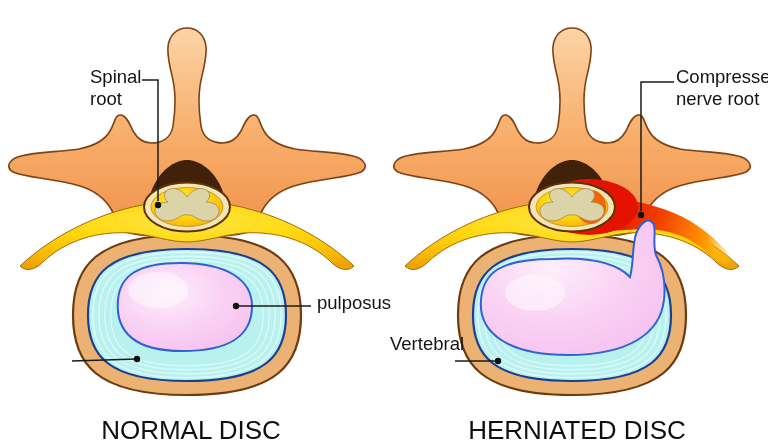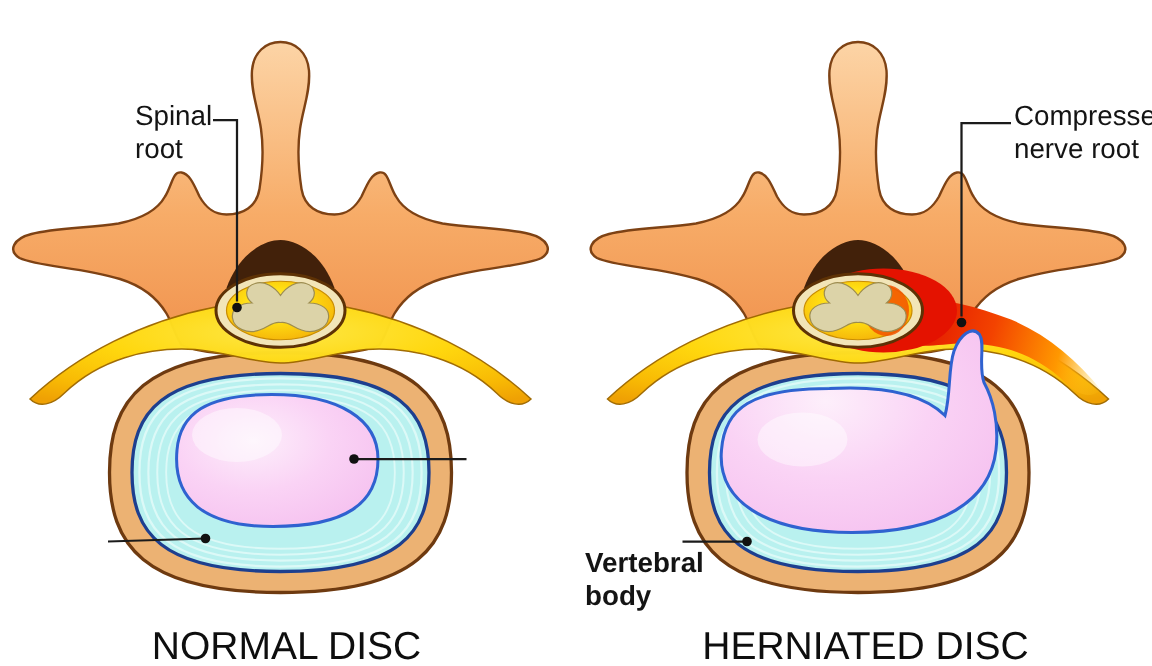--- a/index.html
+++ b/index.html
@@ -13,21 +13,21 @@
        font-family:"Liberation Sans",sans-serif;position:relative;}
   .stage{position:absolute;inset:0;width:768px;height:368px;}
   svg{position:absolute;left:0;top:0;}
   .label{position:absolute;color:var(--label);font-size:18.5px;line-height:22px;
          white-space:nowrap;z-index:5;}
   .label span{display:block;}
   .lbl-spinal-cord{left:90px;top:66px;}
   .lbl-nucleus{left:317px;top:292px;}
   .lbl-annulus{left:28px;top:346px;}
   .lbl-compressed{left:676px;top:66px;}
-  .lbl-vertebral{left:390px;top:364px;font-weight:bold;}
+  .lbl-vertebral{left:390px;top:333px;}
   .panel-title{position:absolute;top:415px;transform:translateX(-50%);
          font-size:26px;color:#0e0e0e;white-space:nowrap;z-index:5;}
   .title-normal{left:191px;}
   .title-herniated{left:577px;}
 </style>
 </head>
 <body>
 
 <div class="stage">
 
@@ -131,26 +131,26 @@
     <circle cx="641" cy="215" r="3.2"></circle>
     <circle cx="498" cy="361" r="3.2"></circle>
   </g>
 </svg>
 
 <div class="label lbl-spinal-cord">
   <span>Spinal</span>
   <span>root</span>
 </div>
 <div class="label lbl-nucleus">
+  <span>pulposus</span>
 </div>
 <div class="label lbl-compressed">
   <span>Compressed</span>
   <span>nerve root</span>
 </div>
 <div class="label lbl-vertebral">
   <span>Vertebral</span>
-  <span>body</span>
 </div>
 
 <div class="panel-title title-normal">NORMAL DISC</div>
 <div class="panel-title title-herniated">HERNIATED DISC</div>
 
 </div>
 
 </body></html>

